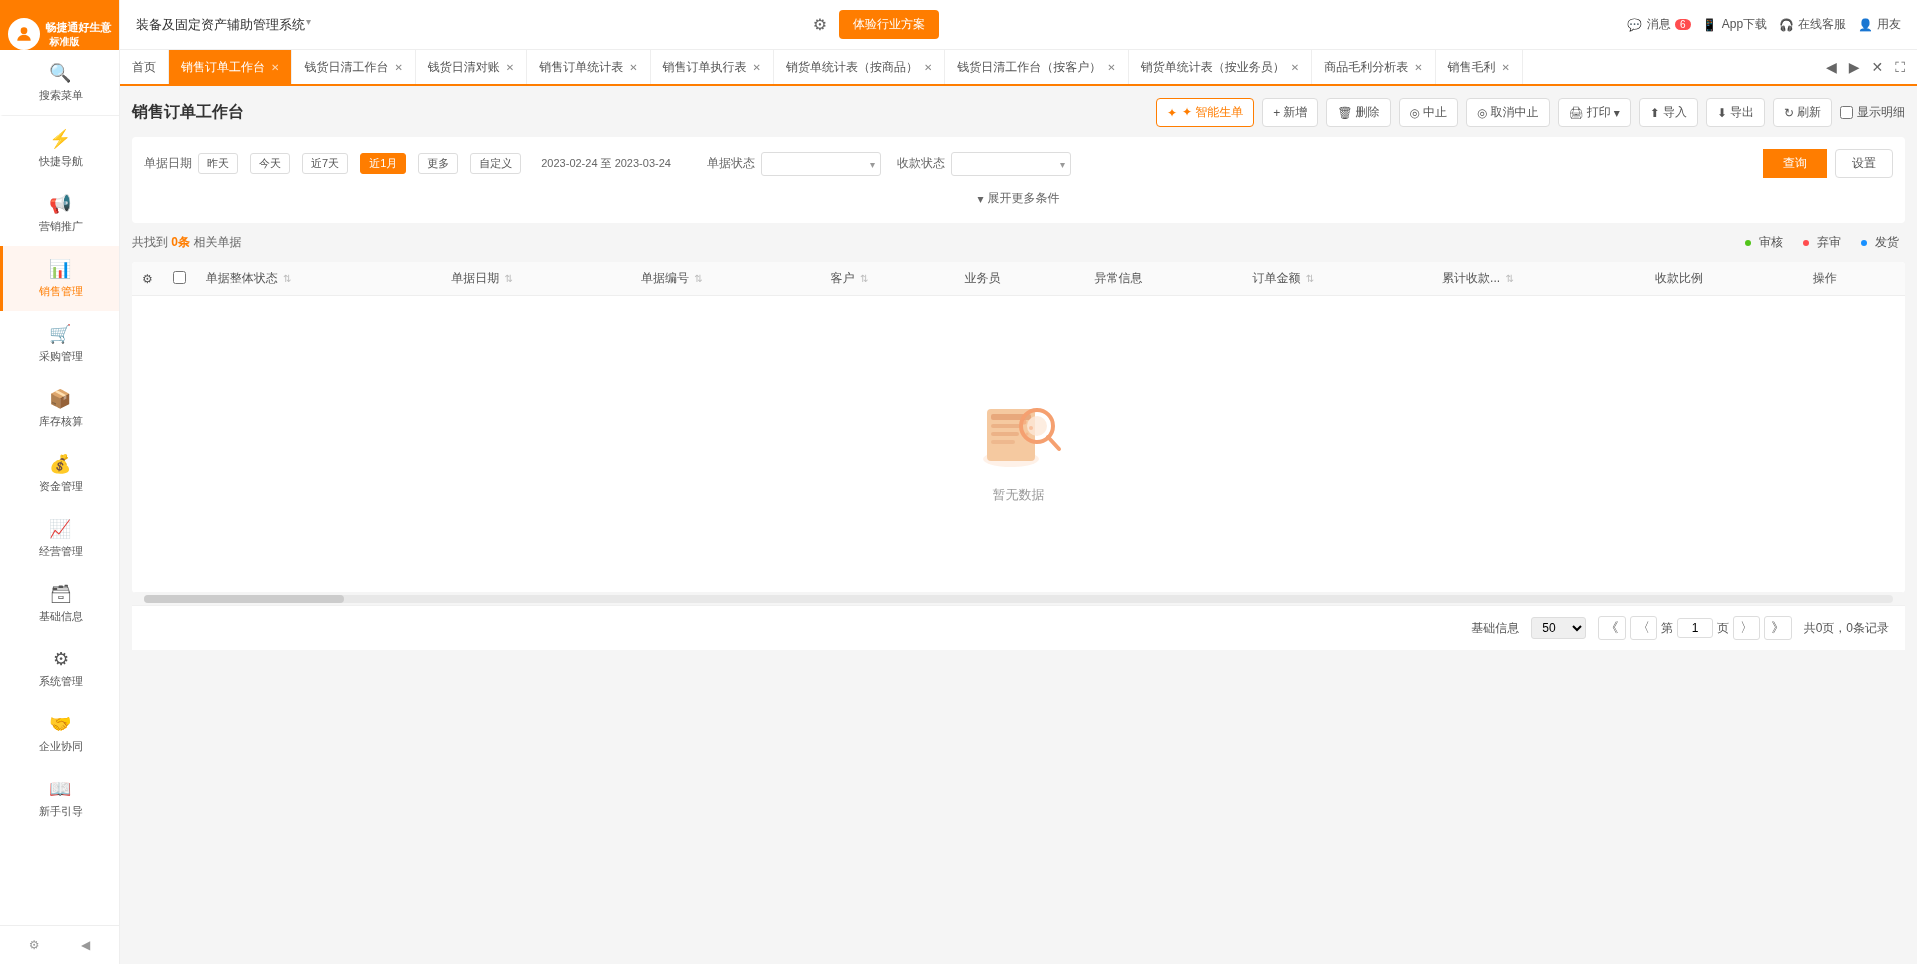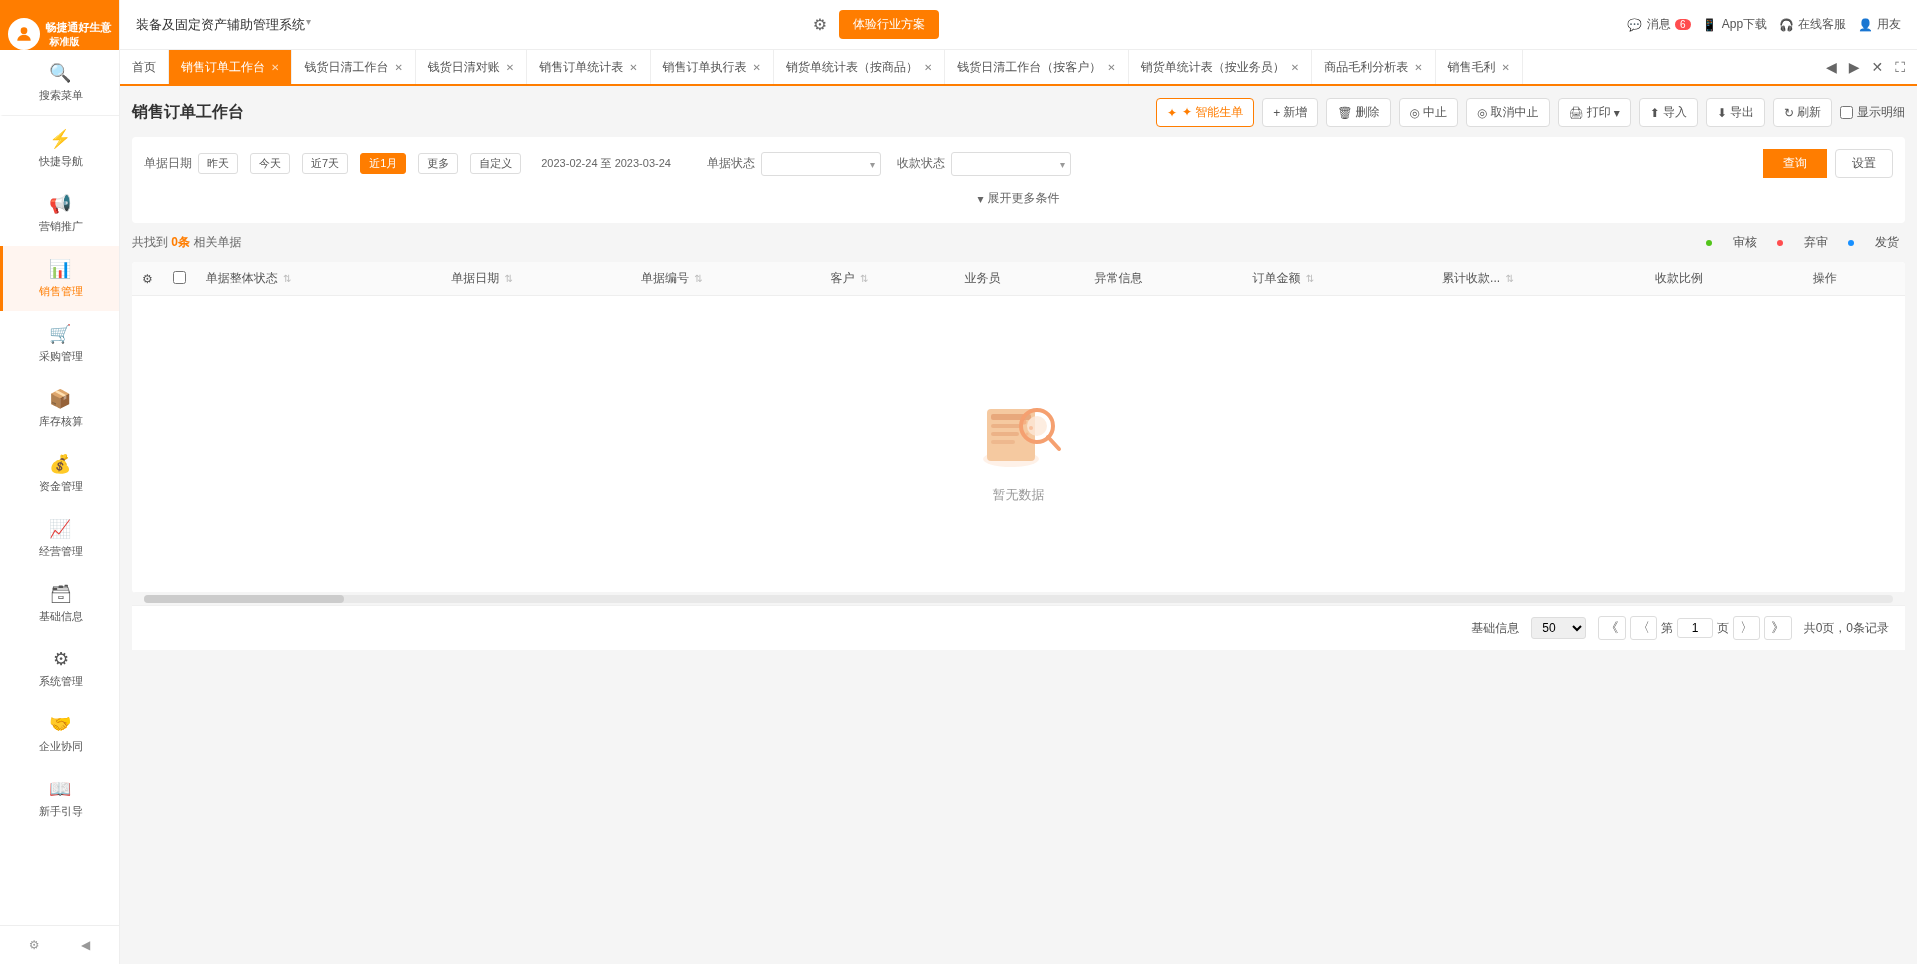--- a/index.html
+++ b/index.html
@@ -69,21 +69,21 @@
     .filter-select-wrap::after { content: "▾"; position: absolute; right: 6px; top: 50%; transform: translateY(-50%); color: #999; pointer-events: none; font-size: 10px; }
     .expand-btn { display: flex; align-items: center; gap: 4px; color: #666; cursor: pointer; font-size: 12px; padding: 4px 8px; }
     .query-btn { background: #ff7d00; color: #fff; border: none; padding: 6px 20px; border-radius: 0; cursor: pointer; font-size: 12px; }
     .set-btn { background: #fff; color: #555; border: 1px solid #ddd; padding: 5px 16px; border-radius: 4px; cursor: pointer; font-size: 12px; }
 
     
     .table-header { display: flex; align-items: center; justify-content: space-between; margin-bottom: 8px; }
     .table-info { font-size: 12px; color: #666; }
     .table-info .count { color: #ff7d00; font-weight: bold; }
     .table-actions { display: flex; gap: 8px; }
-    .tbl-action-btn { display: flex; align-items: center; gap: 21px; font-size: 12px; color: #555; cursor: pointer; padding: 3px 6px; border-radius: 3px; }
+    .tbl-action-btn { display: flex; align-items: center; gap: 8px; font-size: 12px; color: #555; cursor: pointer; padding: 3px 6px; border-radius: 3px; }
     .tbl-action-btn .dot { width: 6px; height: 6px; border-radius: 50%; display: inline-block; }
     .dot-green { background: #52c41a; }
     .dot-red { background: #ff4d4f; }
     .dot-blue { background: #1890ff; }
 
     
     .table-wrap { background: #fff; border-radius: 4px; overflow: hidden; }
     table { width: 100%; border-collapse: collapse; }
     th { background: #fafafa; padding: 8px 10px; text-align: left; font-size: 12px; color: #555; font-weight: normal; border-bottom: 1px solid #eee; white-space: nowrap; }
     th .sort-arrows { color: #bbb; font-size: 10px; margin-left: 2px; }

